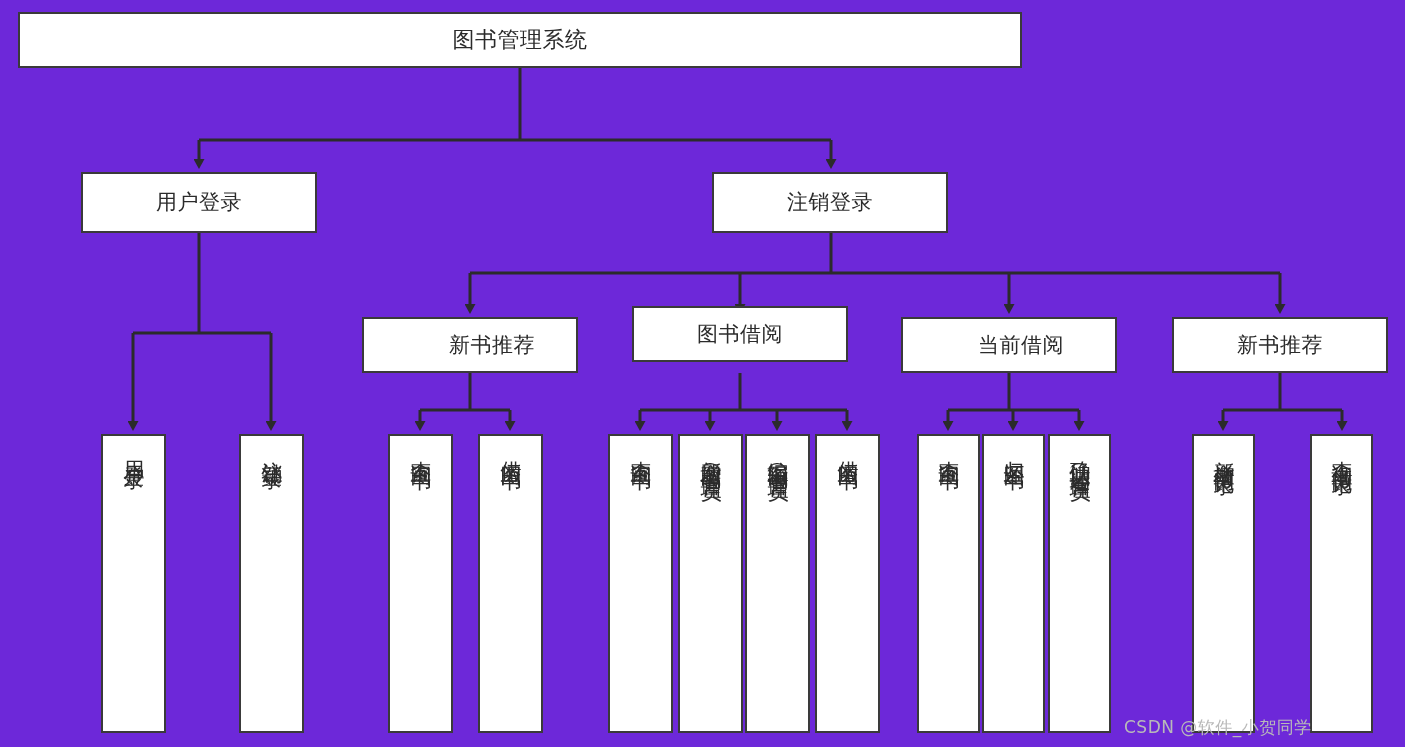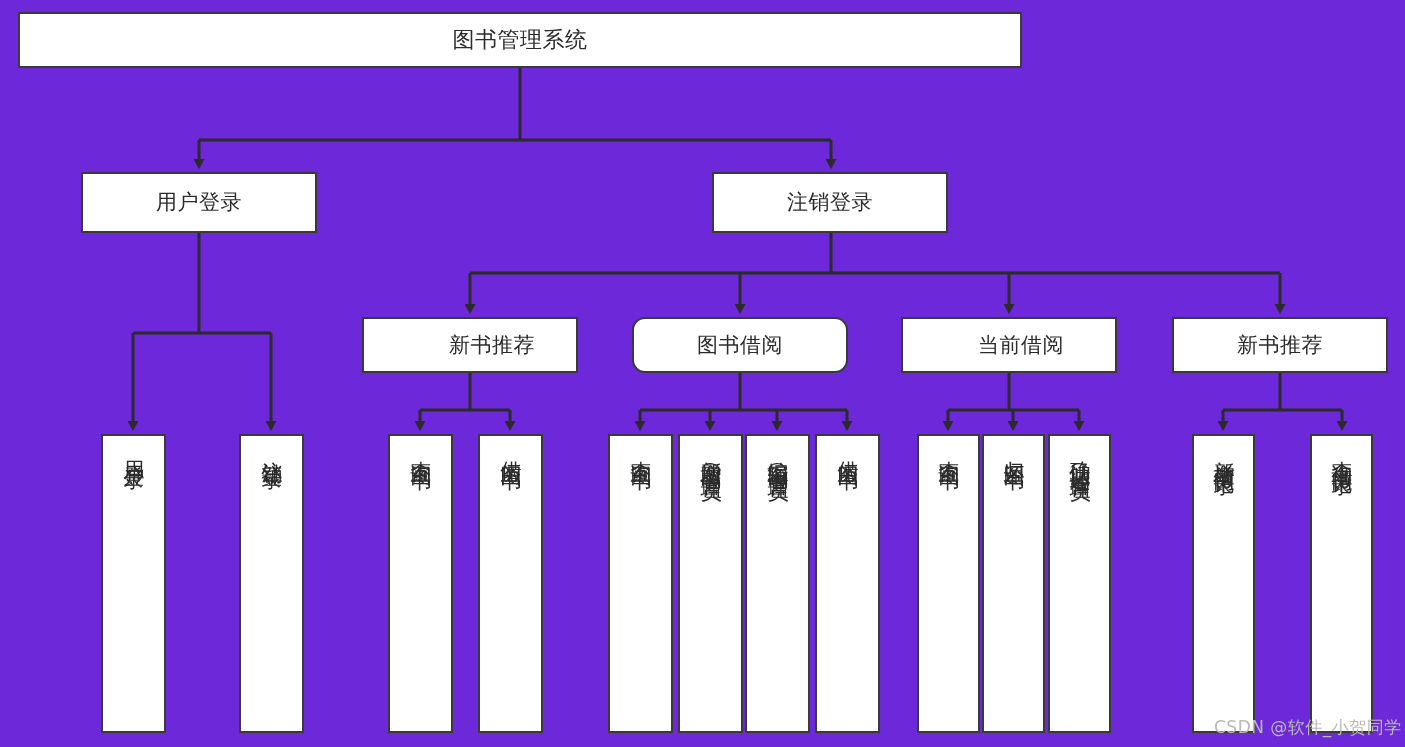--- a/index.html
+++ b/index.html
@@ -138,21 +138,21 @@
   <div class="node h" style="left:81px; top:172px; width:236px; height:61px;">
     <span class="label">用户登录</span>
   </div>
   <div class="node h" style="left:712px; top:172px; width:236px; height:61px;">
     <span class="label">注销登录</span>
   </div>
 
   <div class="node h" style="left:362px; top:317px; width:216px; height:56px;padding-left:44px;">
     <span class="label">新书推荐</span>
   </div>
-  <div class="node h" style="left:632px; top:317px; width:216px; height:56px;border-radius:13px;">
+  <div class="node h" style="left:632px; top:306px; width:216px; height:56px;">
     <span class="label">图书借阅</span>
   </div>
   <div class="node h" style="left:901px; top:317px; width:216px; height:56px;padding-left:24px;">
     <span class="label">当前借阅</span>
   </div>
   <div class="node h" style="left:1172px; top:317px; width:216px; height:56px;">
     <span class="label">新书推荐</span>
   </div>
 
   <div class="node v" style="left:101px; top:434px; width:65px; height:299px;">
@@ -192,15 +192,15 @@
     <span class="label">确认归还（管理员）</span>
   </div>
 
   <div class="node v" style="left:1192px; top:434px; width:63px; height:299px;">
     <span class="label">新增借阅记录</span>
   </div>
   <div class="node v" style="left:1310px; top:434px; width:63px; height:299px;">
     <span class="label">查询借阅记录</span>
   </div>
 
-  <div class="watermark" style="left:1214px; top:716px;">CSDN @软件_小贺同学</div>
+  <div class="watermark" style="left:1124px; top:716px;">CSDN @软件_小贺同学</div>
 
 </div>
 
 </body></html>

